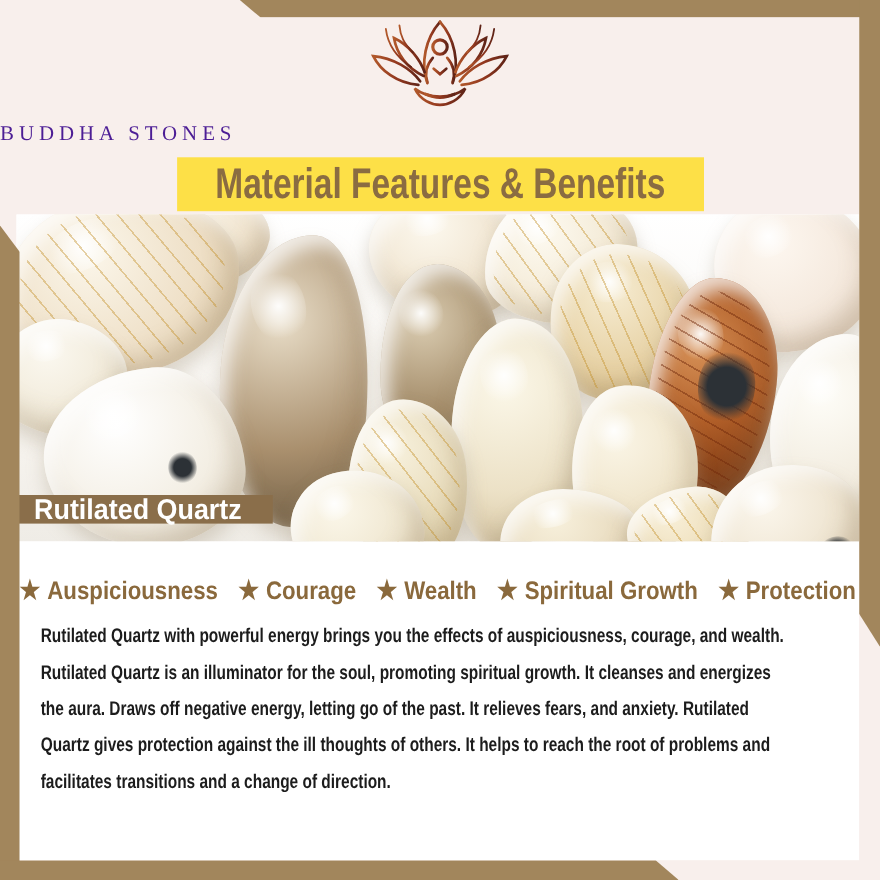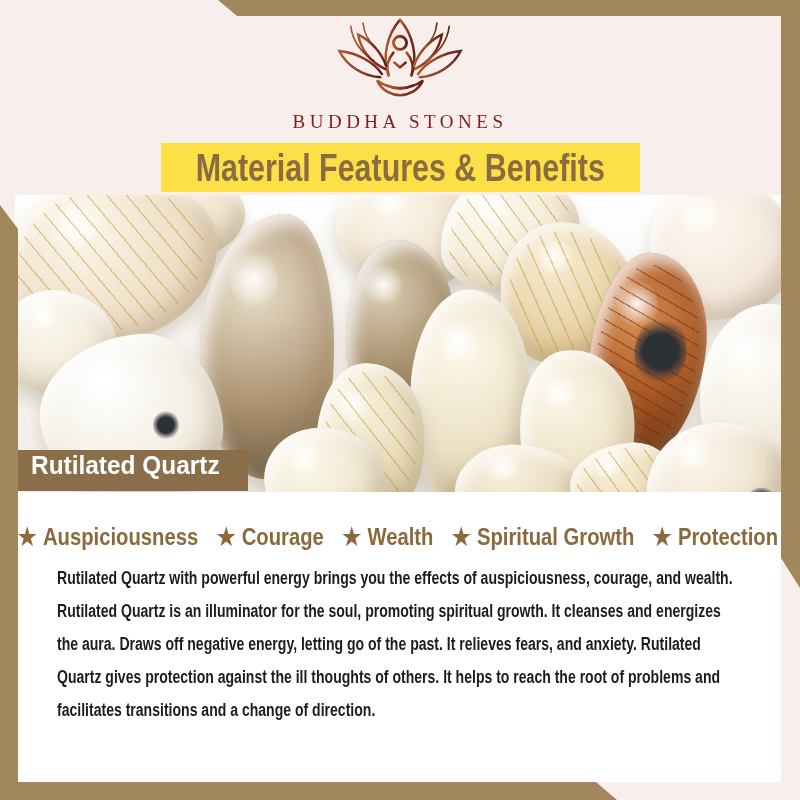--- a/index.html
+++ b/index.html
@@ -13,22 +13,22 @@
   .ribbon-right{left:781px;top:0;width:19px;height:588px;
       clip-path:polygon(0 0,19px 0,19px 588px,0 558px);}
   .ribbon-left{left:0;top:205px;width:18px;height:595px;
       clip-path:polygon(0 0,18px 24px,18px 595px,0 595px);}
   .ribbon-bottom{left:0;top:782px;width:617px;height:18px;
       clip-path:polygon(0 0,596px 0,617px 18px,0 18px);}
 
   
   .logo{position:absolute;left:318px;top:14px;width:164px;height:92px;}
   .brand-name{position:absolute;left:0;top:109px;width:800px;height:26px;line-height:26px;
-      text-align:center;font-family:"Liberation Serif",serif;font-size:19px;
-      letter-spacing:4.5px;color:#7f1d1d;}
+      font-family:"Liberation Serif",serif;font-size:19px;
+      letter-spacing:4.5px;color:#4c1d95;}
   .title-banner{position:absolute;left:161px;top:143px;width:479px;height:49px;
       background:#fde047;display:flex;align-items:center;justify-content:center;}
   .title-banner .title{white-space:nowrap;font-size:39px;font-weight:700;color:#8a6c42;
       transform:scaleX(.78);transform-origin:center;}
 
   
   .panel{position:absolute;left:15px;top:195px;width:766px;height:587px;background:#ffffff;}
   .photo{position:absolute;left:15px;top:195px;width:766px;height:297px;overflow:hidden;
       background:linear-gradient(180deg,#ffffff 0%,#f6f3ee 70%,#efece6 100%);}
   .stone{position:absolute;
@@ -40,35 +40,35 @@
           rgba(193,141,36,.5) 6px 7.5px,transparent 7.5px 15px);}
   .stone .spot{position:absolute;border-radius:50%;
       background:radial-gradient(circle,#2c3136 0 40%,rgba(44,49,54,0) 72%);}
   .stone.red .needles{background:repeating-linear-gradient(24deg,transparent 0 5px,
       rgba(110,38,8,.55) 5px 6.5px,transparent 6.5px 12px);}
   .stone .shine{position:absolute;left:18%;top:12%;width:36%;height:26%;border-radius:50%;
       background:radial-gradient(circle,rgba(255,255,255,.95),rgba(255,255,255,0) 70%);
       transform:rotate(-18deg);}
 
   
-  .product-label{position:absolute;left:15px;top:450px;width:233px;height:41px;
-      background:#8a6e4a;display:flex;align-items:flex-start;}
+  .product-label{position:absolute;left:15px;top:450px;width:233px;height:26px;
+      background:#8a6e4a;display:flex;align-items:center;}
   .product-label span{white-space:nowrap;font-size:26px;font-weight:700;color:#ffffff;
       padding-left:17px;transform:scaleX(.94);transform-origin:left center;}
 
   
   .benefits{position:absolute;left:15px;top:518px;width:766px;height:38px;
       display:flex;align-items:center;justify-content:center;}
   .benefits-inner{display:flex;white-space:nowrap;gap:21px;transform:scaleX(.88);
       transform-origin:center;}
   .benefit{display:flex;align-items:center;font-size:23px;font-weight:700;color:#8a693c;}
   .benefit .star{font-size:24px;margin-right:7px;color:#8a693c;}
 
   
-  .description{position:absolute;left:37px;top:562px;width:740px;margin-left:20px;}
+  .description{position:absolute;left:37px;top:562px;width:740px;}
   .description .line{height:33px;line-height:33px;white-space:nowrap;font-size:18px;
       font-weight:700;color:#1c1c1c;transform:scaleX(.78);transform-origin:left center;}
 </style>
 </head>
 <body>
 
 <div id="canvas">
 
   <svg class="logo" viewBox="0 0 200 110" xmlns="http://www.w3.org/2000/svg">
     <defs>

